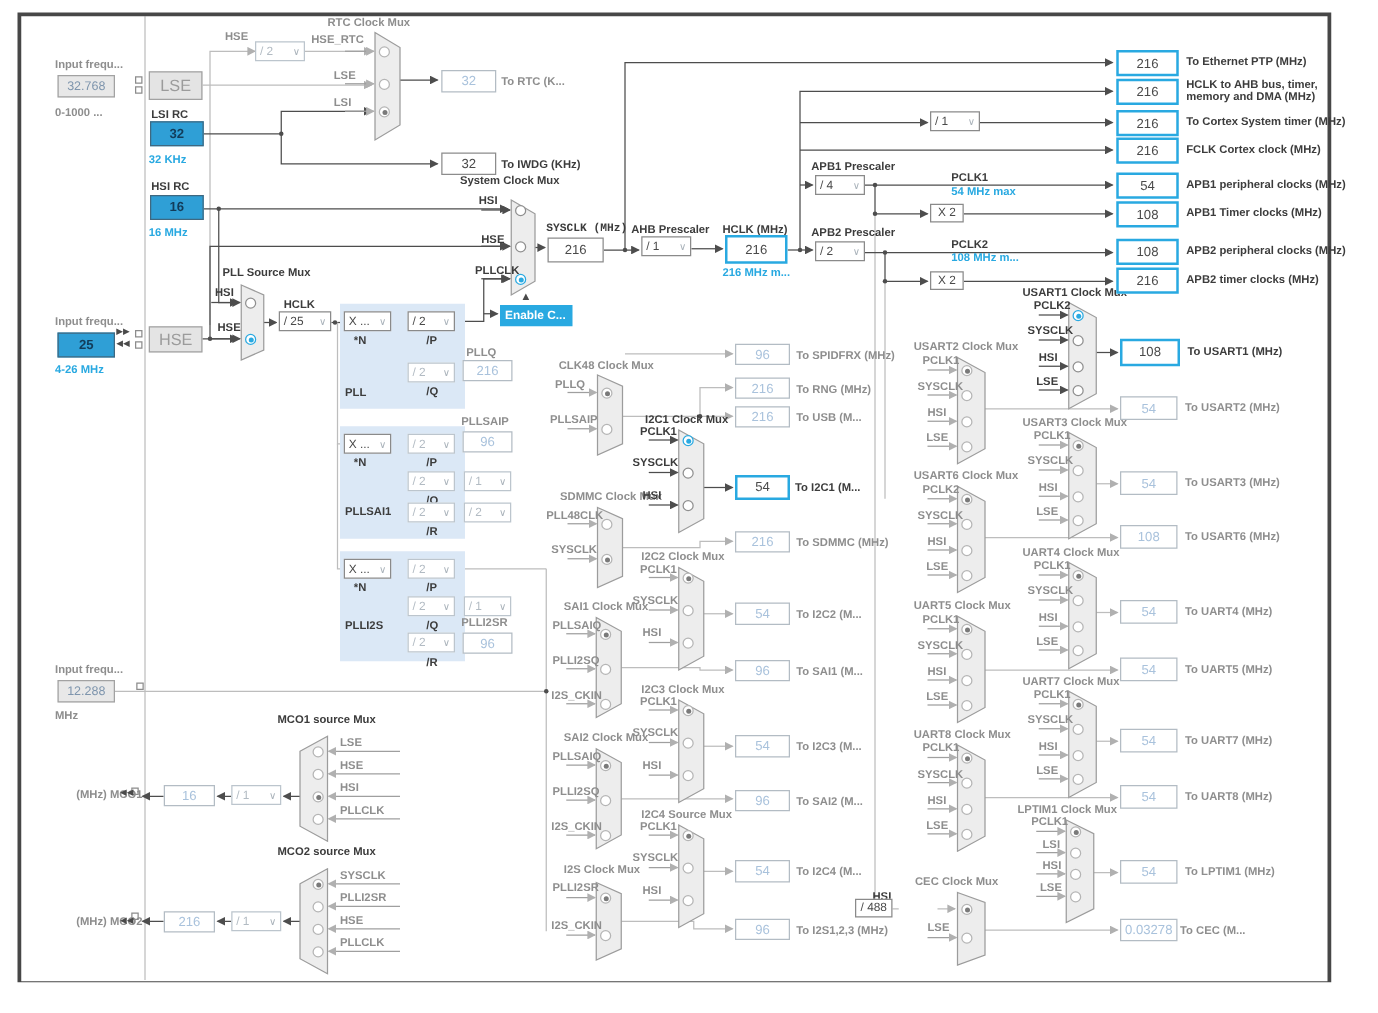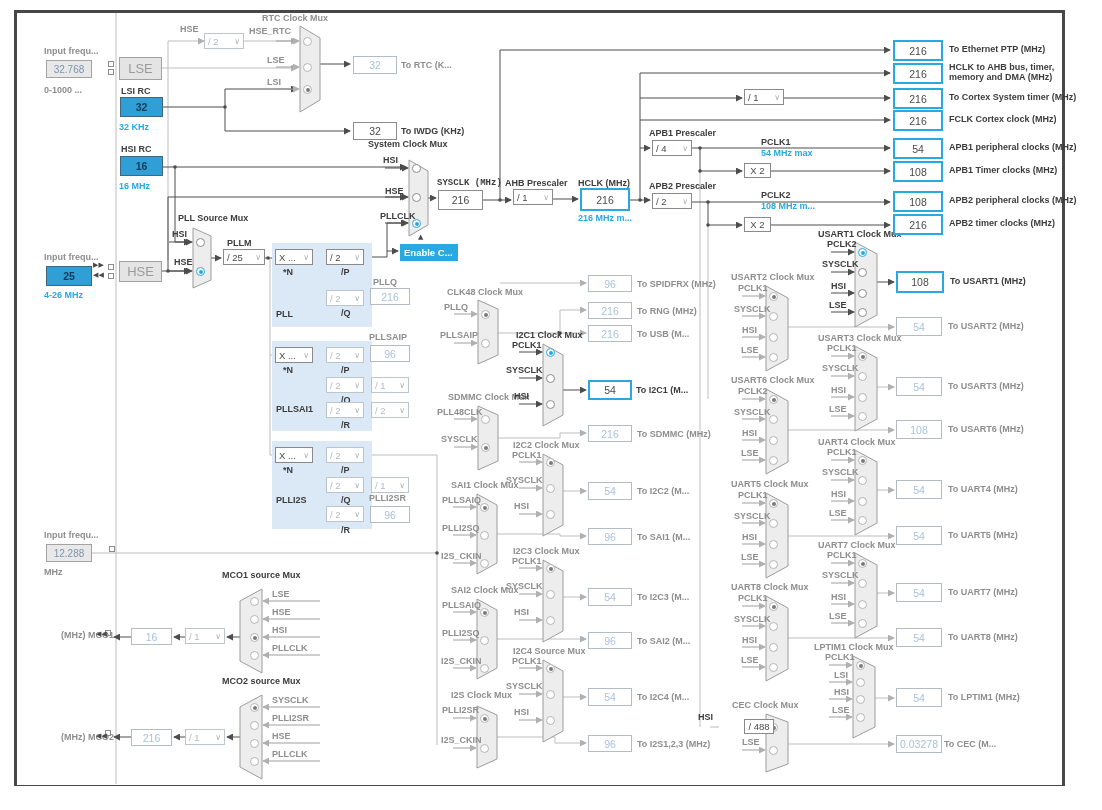--- a/index.html
+++ b/index.html
@@ -456,21 +456,21 @@
     <div class="lbl dark" style="position: absolute; left: 437px; top: 178px; font-family: Liberation Mono, monospace;">SYSCLK (MHz)</div>
     <div class="lbl dark" style="position: absolute; left: 505px; top: 178px;">AHB Prescaler</div>
     <div class="lbl dark" style="position: absolute; left: 578px; top: 178px;">HCLK (MHz)</div>
     <div class="lbl blue" style="position: absolute; left: 578px; top: 213px;">216 MHz m...</div>
     <div class="lbl dark" style="position: absolute; left: 649px; top: 128px;">APB1 Prescaler</div>
     <div class="lbl dark" style="position: absolute; left: 649px; top: 181px;">APB2 Prescaler</div>
     <div class="lbl dark" style="position: absolute; left: 761px; top: 137px;">PCLK1</div>
     <div class="lbl blue" style="position: absolute; left: 761px; top: 148px;">54 MHz max</div>
     <div class="lbl dark" style="position: absolute; left: 761px; top: 190px;">PCLK2</div>
     <div class="lbl blue" style="position: absolute; left: 761px; top: 201px;">108 MHz m...</div>
-    <div class="lbl dark" style="position: absolute; left: 227px; top: 238px;">PLLM</div>
+    <div class="lbl dark" style="position: absolute; left: 227px; top: 238px;">HCLK</div>
     <div class="lbl dark" style="position: absolute; left: 283px; top: 267px;">*N</div>
     <div class="lbl dark" style="position: absolute; left: 341px; top: 267px;">/P</div>
     <div class="lbl dark" style="position: absolute; left: 341px; top: 308px;">/Q</div>
     <div class="lbl" style="position: absolute; left: 373px; top: 277px;">PLLQ</div>
     <div class="lbl dark" style="position: absolute; left: 276px; top: 309px;">PLL</div>
     <div class="lbl dark" style="position: absolute; left: 283px; top: 365px;">*N</div>
     <div class="lbl dark" style="position: absolute; left: 341px; top: 365px;">/P</div>
     <div class="lbl dark" style="position: absolute; left: 341px; top: 395px;">/Q</div>
     <div class="lbl dark" style="position: absolute; left: 341px; top: 420px;">/R</div>
     <div class="lbl" style="position: absolute; left: 369px; top: 332px;">PLLSAIP</div>
@@ -567,21 +567,21 @@
     <div class="dd dis" style="position: absolute; left: 185px; top: 628px; width: 40px;">
       <span>/ 1</span>
       <span class="ch">∨</span>
     </div>
     <div class="dd dis" style="position: absolute; left: 185px; top: 729px; width: 40px;">
       <span>/ 1</span>
       <span class="ch">∨</span>
     </div>
     <div class="pbox" style="position: absolute; left: 744px; top: 163px; width: 27px; height: 15px;">X 2</div>
     <div class="pbox" style="position: absolute; left: 744px; top: 217px; width: 27px; height: 15px;">X 2</div>
-    <div class="pbox" style="position: absolute; left: 744px; top: 719px; width: 30px; height: 15px;">/ 488</div>
+    <div class="pbox" style="position: absolute; left: 684px; top: 719px; width: 30px; height: 15px;">/ 488</div>
     <div class="box dis" style="position: absolute; left: 353px; top: 56px; width: 44px; height: 18px;">32</div>
     <div class="lbl" style="position: absolute; left: 401px; top: 60px;">To RTC (K...</div>
     <div class="box plain" style="position: absolute; left: 353px; top: 122px; width: 44px; height: 18px;">32</div>
     <div class="lbl dark" style="position: absolute; left: 401px; top: 126px;">To IWDG (KHz)</div>
     <div class="box plain" style="position: absolute; left: 438px; top: 190px; width: 45px; height: 20px;">216</div>
     <div class="box blue" style="position: absolute; left: 580px; top: 188px; width: 50px; height: 23px;">216</div>
     <div class="box blue" style="position: absolute; left: 893px; top: 40px; width: 50px; height: 21px;">216</div>
     <div class="lbl dark" style="position: absolute; left: 949px; top: 44px;">To Ethernet PTP (MHz)</div>
     <div class="box blue" style="position: absolute; left: 893px; top: 63px; width: 50px; height: 21px;">216</div>
     <div class="lbl dark" style="position: absolute; left: 949px; top: 62px;">HCLK to AHB bus, timer,</div>

